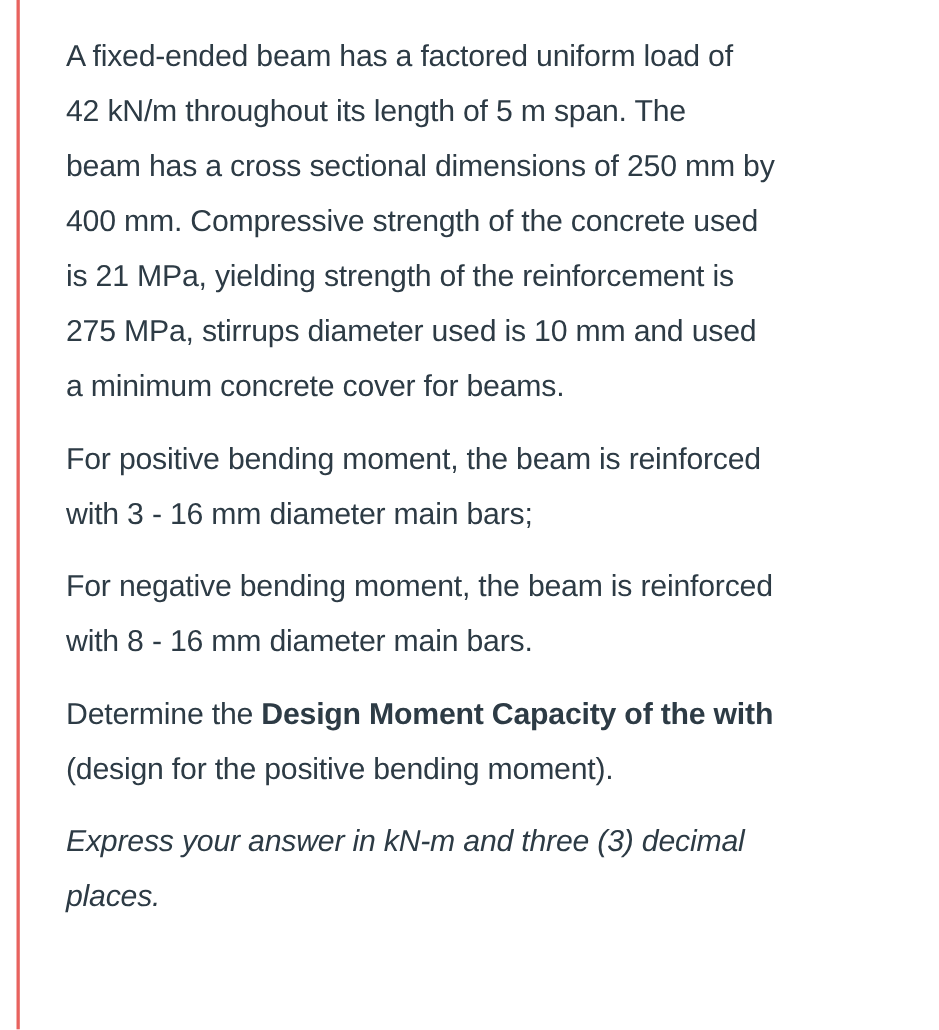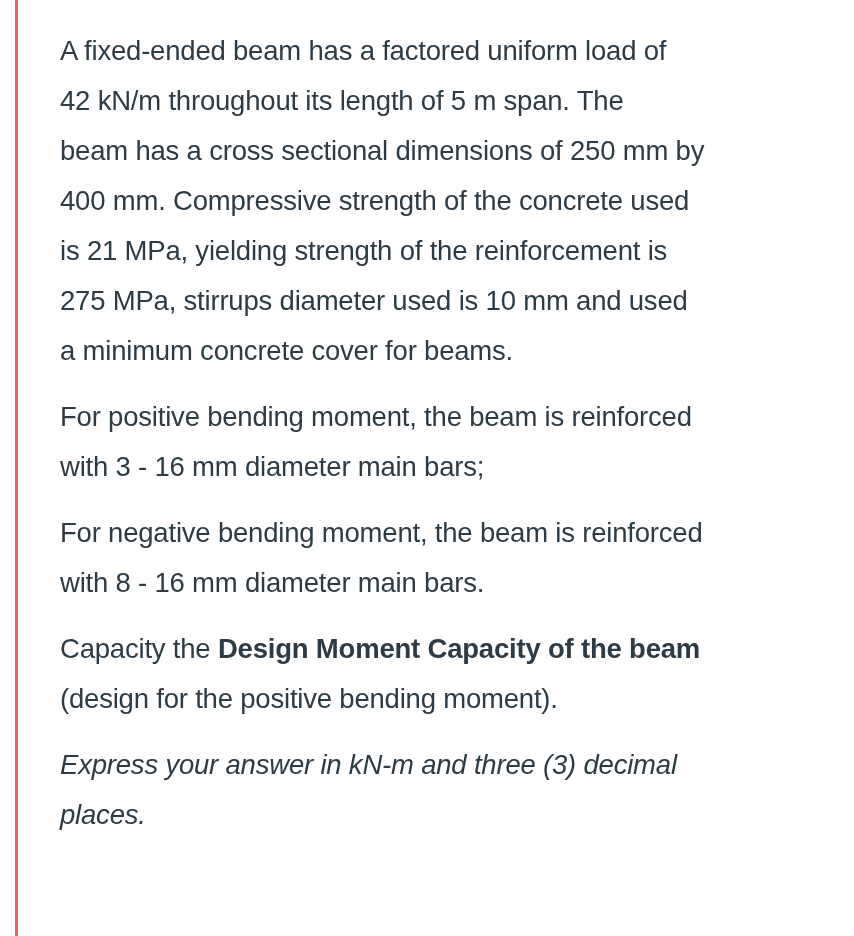--- a/index.html
+++ b/index.html
@@ -28,17 +28,17 @@
 42 kN/m throughout its length of 5 m span. The
 beam has a cross sectional dimensions of 250 mm by
 400 mm. Compressive strength of the concrete used
 is 21 MPa, yielding strength of the reinforcement is
 275 MPa, stirrups diameter used is 10 mm and used
 a minimum concrete cover for beams.</p>
   <p>For positive bending moment, the beam is reinforced
 with 3 - 16 mm diameter main bars;</p>
   <p>For negative bending moment, the beam is reinforced
 with 8 - 16 mm diameter main bars.</p>
-  <p><span>Capacity the </span><span class="bold">Design Moment Capacity of the beam</span><span style="white-space: pre-line;">
+  <p><span>Determine the </span><span class="bold">Design Moment Capacity of the with</span><span style="white-space: pre-line;">
 (design for the positive bending moment).</span></p>
   <p class="italic">Express your answer in kN-m and three (3) decimal
 places.</p>
 </div>
 
 </body></html>

